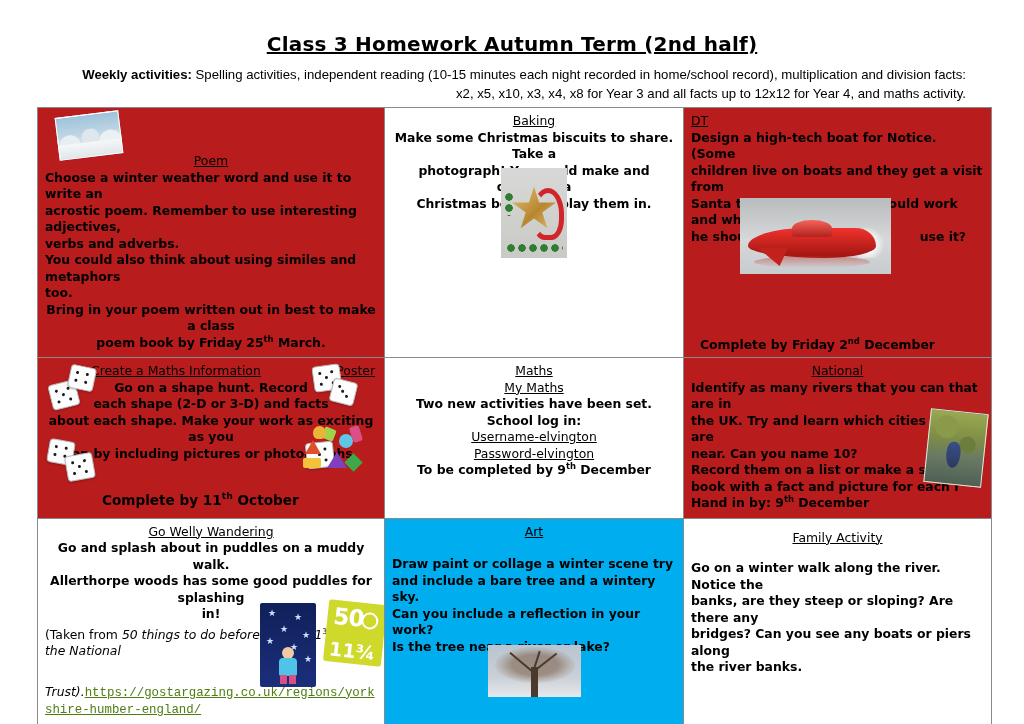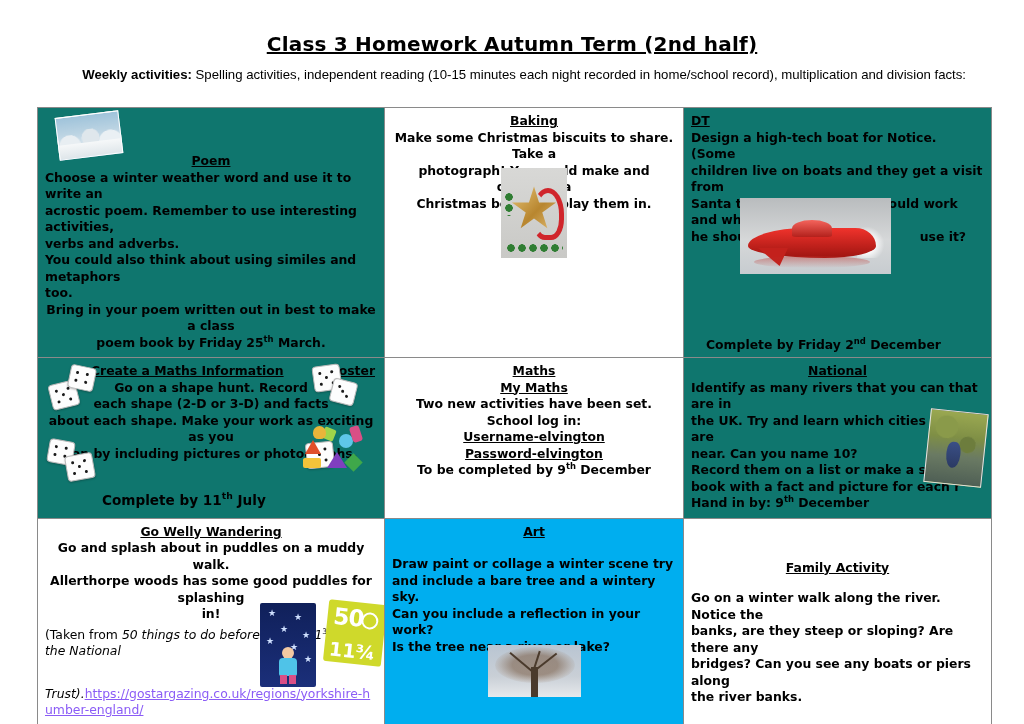--- a/index.html
+++ b/index.html
@@ -62,39 +62,39 @@
   .col1 { width: 346px; }
   .col2 { width: 298px; }
   .col3 { width: 307px; }
 
   
   .row1 td { height: 181px; }
   .row2 td { height: 140px; }
   .row3 td { height: 234px; }
 
   
-  .bg-blue-a { background: #0f766e; }
+  .bg-blue-a { background: #b91c1c; }
   .bg-blue-b { background: #00AEEF; }
   .bg-white  { background: #ffffff; }
 
   
   .comic {
     font-family: "DejaVu Sans", sans-serif;
     font-size: 12.4px;
     line-height: 1.33;
     font-weight: bold;
   }
   .comic-reg {
     font-family: "DejaVu Sans", sans-serif;
     font-size: 12.4px;
     line-height: 1.33;
   }
   .ttl {
     text-decoration: underline;
-    font-weight: bold;
+    font-weight: normal;
   }
   .ctr { text-align: center; }
   .lft { text-align: left; }
 
   sup { font-size: 0.68em; vertical-align: super; line-height: 0; }
 
   
   .pic { position: absolute; overflow: hidden; background: #cfd8dc; }
 
   
@@ -264,46 +264,48 @@
     width: 30px; height: 2px; background: #4a3a2c; transform-origin: left center;
   }
   #pic-tree .can {
     position: absolute; left: 50%; margin-left: -40px; top: 2px;
     width: 80px; height: 36px; border-radius: 50%;
     background: radial-gradient(ellipse at 50% 50%, rgba(120,88,62,.55) 0 40%, rgba(150,120,95,.25) 62%, transparent 75%);
   }
 
   
   .link {
-    color: #8b5cf6;
+    color: #4d7c0f;
     text-decoration: underline;
     word-break: break-all;
+    font-family: Liberation Mono, monospace;
   }
   .ital { font-style: italic; }
 </style>
 </head>
 <body>
 
 <h1 id="page-title">Class 3 Homework Autumn Term (2nd half)</h1>
 
 <div id="weekly-wrap">
   <span class="wk-label">Weekly activities:</span><span> Spelling activities, independent reading (10-15 minutes each night recorded in home/school record), multiplication and division facts:</span>
+  <div>x2, x5, x10, x3, x4, x8 for Year 3 and all facts up to 12x12 for Year 4, and maths activity.</div>
 </div>
 
 <table id="homework-table">
   <tbody>
 
   <tr class="row1">
 
     <td class="col1 bg-blue-a">
       <div class="cell-inner">
         <div class="pic" id="pic-winter-trees"></div>
         <div class="comic ctr ttl" style="margin-top:40px;">Poem</div>
         <div class="comic lft">Choose a winter weather word and use it to write an</div>
-        <div class="comic lft">acrostic poem. Remember to use interesting activities,</div>
+        <div class="comic lft">acrostic poem. Remember to use interesting adjectives,</div>
         <div class="comic lft">verbs and adverbs.</div>
         <div class="comic lft">You could also think about using similes and metaphors</div>
         <div class="comic lft">too.</div>
         <div class="comic ctr">Bring in your poem written out in best to make a class</div>
         <div class="comic ctr"><span>poem book by Friday 25</span><sup>th</sup><span> March.</span></div>
       </div>
     </td>
 
     <td class="col2 bg-white">
       <div class="cell-inner">
@@ -330,21 +332,21 @@
           <span>he should</span>
           <span>use it?</span>
         </div>
         <div class="pic" id="pic-boat">
           <span class="spray"></span>
           <span class="hull"></span>
           <span class="fin"></span>
           <span class="canopy"></span>
           <span class="refl"></span>
         </div>
-        <div class="comic lft" style="position:absolute;left:22px;bottom:4px;"><span>Complete by Friday 2</span><sup>nd</sup><span> December</span></div>
+        <div class="comic lft" style="position:absolute;left:16px;bottom:4px;"><span>Complete by Friday 2</span><sup>nd</sup><span> December</span></div>
       </div>
     </td>
   </tr>
 
   <tr class="row2">
 
     <td class="col1 bg-blue-a">
       <div class="cell-inner">
 
         <div class="die" style="left:12px;top:24px;width:26px;height:24px;transform:rotate(-14deg);">
@@ -405,21 +407,21 @@
         </div>
 
         <div class="comic" style="display:flex;justify-content:space-between;padding:0 2px 0 46px;">
           <span class="ttl">Create a Maths Information</span>
           <span class="ttl">Poster</span>
         </div>
         <div class="comic ctr" style="padding:0 22px;">Go on a shape hunt. Record</div>
         <div class="comic ctr" style="padding:0 14px;">each shape (2-D or 3-D) and facts</div>
         <div class="comic ctr">about each shape. Make your work as exciting as you</div>
         <div class="comic ctr">can by including pictures or photographs.</div>
-        <div class="comic" style="position:absolute;left:64px;bottom:8px;font-size:13.6px;"><span>Complete by 11</span><sup>th</sup><span> July</span></div>
+        <div class="comic" style="position:absolute;left:64px;bottom:8px;font-size:13.6px;"><span>Complete by 11</span><sup>th</sup><span> October</span></div>
       </div>
     </td>
 
     <td class="col2 bg-white">
       <div class="cell-inner">
         <div class="comic ctr ttl">Maths</div>
         <div class="comic ctr ttl">My Maths</div>
         <div class="comic ctr">Two new activities have been set.</div>
         <div class="comic ctr">School log in:</div>
         <div class="comic ctr ttl">Username-elvington</div>
@@ -488,21 +490,21 @@
           <span class="br" style="transform:rotate(-38deg);"></span>
           <span class="br" style="transform:rotate(-140deg);"></span>
           <span class="br" style="transform:rotate(-72deg);width:22px;"></span>
           <span class="trunk"></span>
         </div>
       </div>
     </td>
 
     <td class="col3 bg-white">
       <div class="cell-inner">
-        <div class="comic ctr ttl" style="margin-top:36px;">Family Activity</div>
+        <div class="comic ctr ttl" style="margin-top:6px;">Family Activity</div>
         <div class="comic lft" style="margin-top:14px;">Go on a winter walk along the river. Notice the</div>
         <div class="comic lft">banks, are they steep or sloping? Are there any</div>
         <div class="comic lft">bridges? Can you see any boats or piers along</div>
         <div class="comic lft">the river banks.</div>
       </div>
     </td>
   </tr>
 
   </tbody>
 </table>

